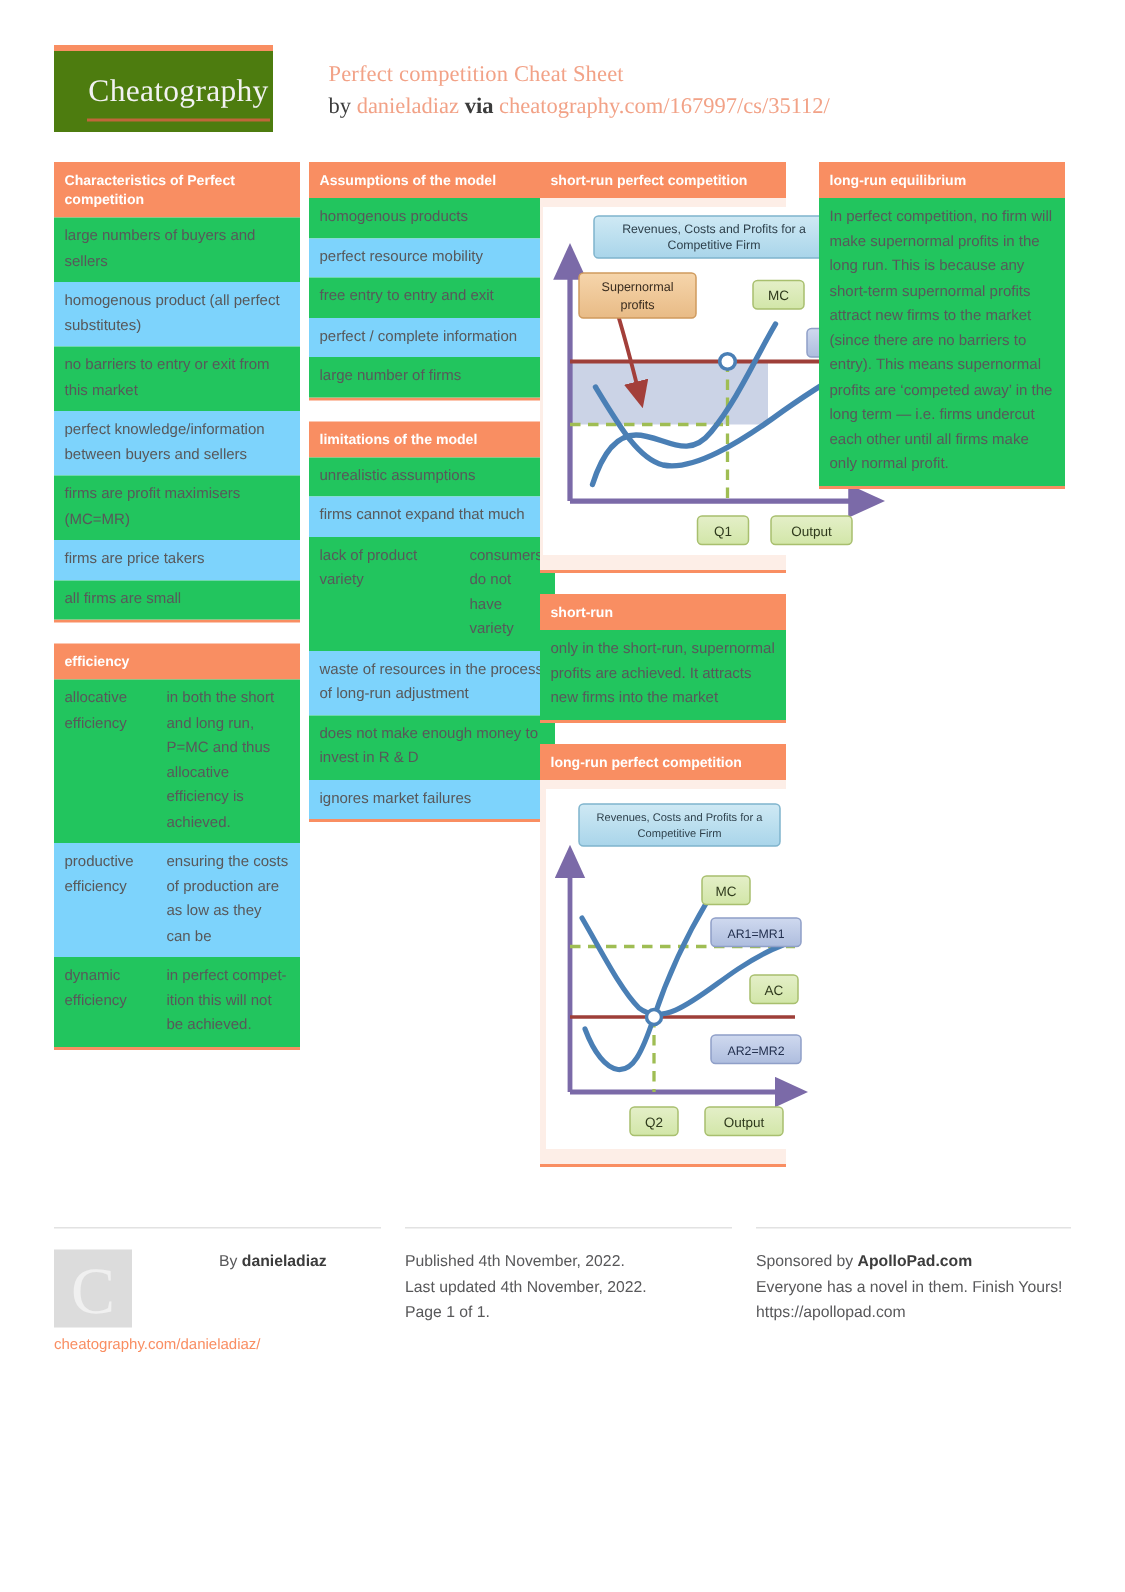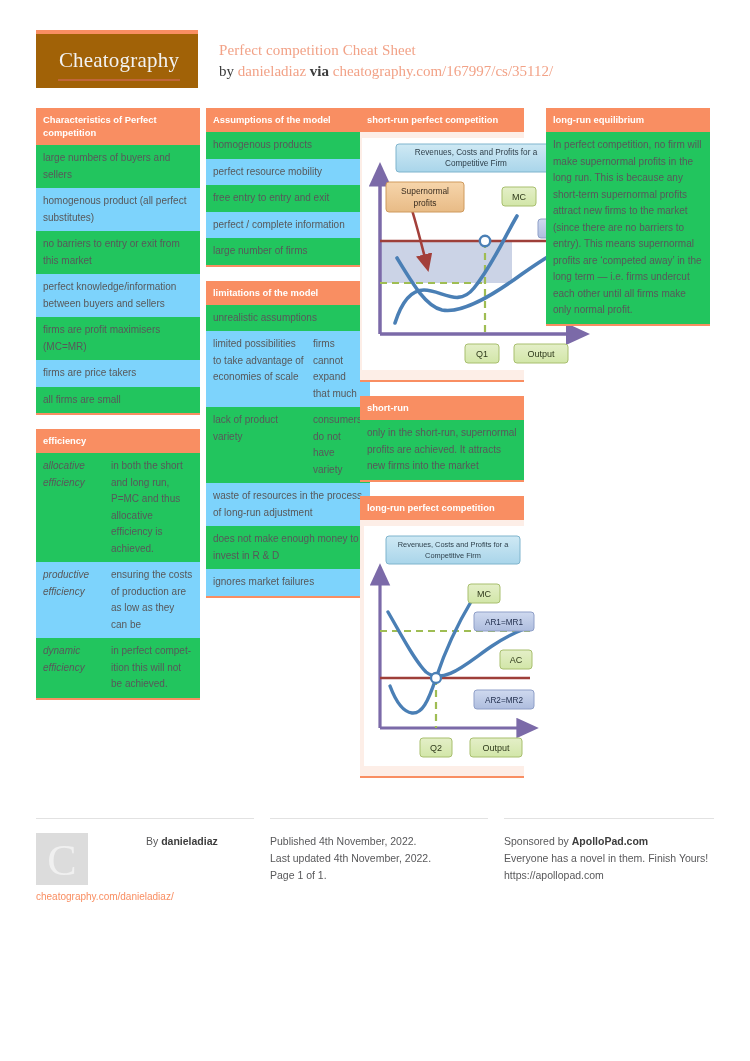--- a/index.html
+++ b/index.html
@@ -8,22 +8,22 @@
     background:#ffffff;
     font-family:"Liberation Sans", sans-serif;
     color:#58585a;
     -webkit-font-smoothing:antialiased;
   }
   .page{position:relative;width:750px;height:1061px;overflow:hidden;}
 
   
   .header{position:absolute;left:36px;top:30px;width:678px;height:62px;}
   .logo-box{
-    position:absolute;left:0;top:0;width:162px;height:58px;
-    background:#a16207;border-top:4px solid #f98e62;
+    position:absolute;left:0;top:0;width:146px;height:58px;
+    background:#4d7c0f;border-top:4px solid #f98e62;
     box-sizing:border-box;
   }
   .logo-text{
     position:absolute;left:0;top:14px;width:166px;text-align:center;
     font-family:"Liberation Serif", serif;font-size:21px;color:#f2f2f2;
     letter-spacing:.2px;
   }
   .logo-underline{
     position:absolute;left:22px;top:45px;width:122px;height:2px;background:#c0663a;
   }
@@ -52,21 +52,21 @@
     background:#f98e62;color:#ffffff;
     font-size:9.4px;padding:5px 7px 6px 7px;line-height:13px;
     font-weight:700;
   }
   .row{
     font-size:10px;line-height:16.5px;padding:5px 7px 5px 7px;
     color:#58585a;background:#7dd3fc;
   }
   .row.alt{background:#22c55e;}
   .row.kv{display:flex;gap:6px;}
-  .row.kv .k{width:62px;flex:0 0 62px;font-style:italic;}
+  .row.kv .k{width:62px;flex:0 0 62px;}
   .row.kv .v{flex:1;}
   .row.kv2{display:flex;gap:8px;}
   .row.kv2 .k{width:92px;flex:0 0 92px;}
   .row.kv2 .v{flex:1;}
 
   
   .chart-card{margin-bottom:14px;border-bottom:2px solid #f98e62;}
   .chart-wrap{background:#fdeee7;padding:6px 0 10px 0;position:relative;}
   .chartbox{position:relative;background:#ffffff;}
   .chart-sr{width:232px;height:232px;margin-left:2px;}
@@ -152,21 +152,20 @@
         <div class="row">perfect resource mobility</div>
         <div class="row alt">free entry to entry and exit</div>
         <div class="row">perfect / complete information</div>
         <div class="row alt">large number of firms</div>
       </div>
 
       <div class="card">
         <div class="card-head">limitations of the model</div>
         <div class="row alt">unrealistic assumptions</div>
         <div class="row kv2">
-          <div class="k">limited possibilities to take advantage of economies of scale</div>
           <div class="v">firms cannot expand that much</div>
         </div>
         <div class="row kv2 alt">
           <div class="k">lack of product variety</div>
           <div class="v">consumers do not have variety</div>
         </div>
         <div class="row">waste of resources in the process of long-run adjustment</div>
         <div class="row alt">does not make enough money to invest in R &amp; D</div>
         <div class="row">ignores market failures</div>
       </div>

